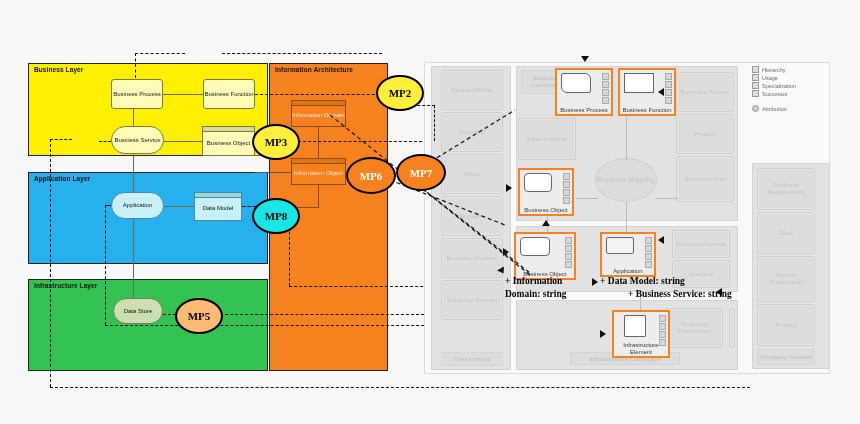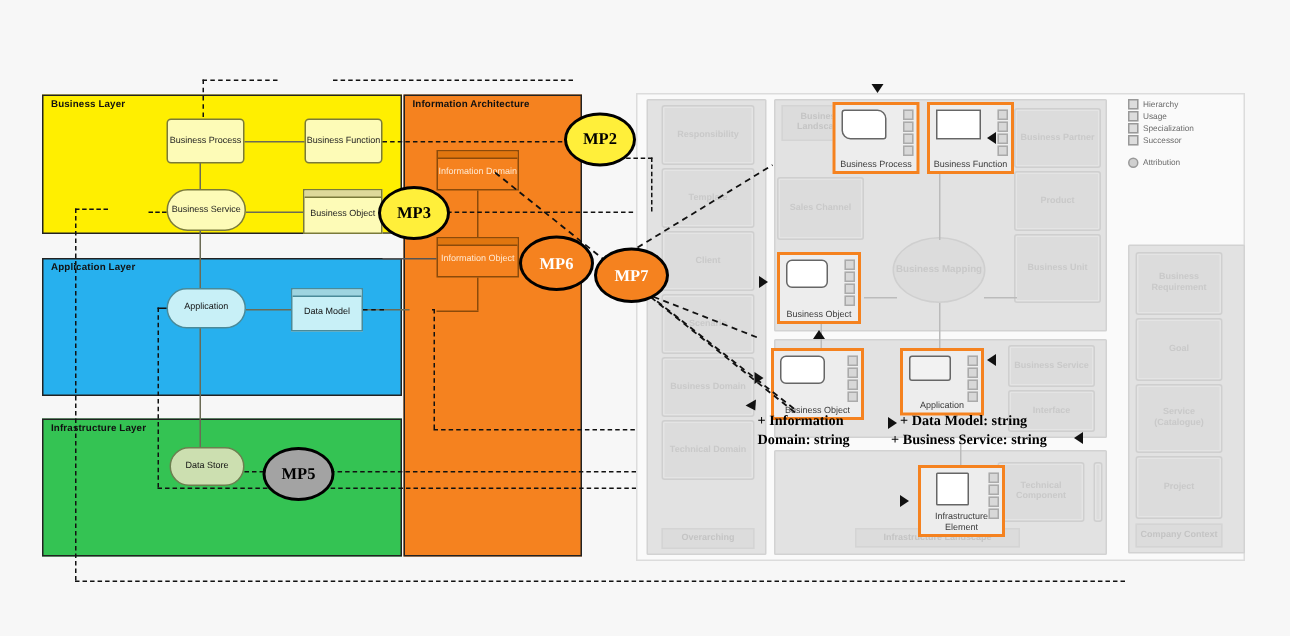--- a/index.html
+++ b/index.html
@@ -36,21 +36,21 @@
   .io-node:before{content:"";position:absolute;left:0;right:0;top:0;height:4px;
                   background:#e0760f;border-bottom:1px solid #8b4a0a;}
 
   
   .mp{position:absolute;border:2.5px solid #000;border-radius:50%;
       display:flex;align-items:center;justify-content:center;
       font-family:"Liberation Serif","DejaVu Serif",serif;
       font-weight:bold;font-size:11px;z-index:30;}
   .mp-yellow{background:#ffef3a;color:#000;}
   .mp-cyan{background:#1ae5e5;color:#000;}
-  .mp-green{background:#a3a3a3;color:#000;}
+  .mp-green{background:#fdba74;color:#000;}
   .mp-orange{background:#f5821f;color:#fff;}
   .dash-h{position:absolute;border-top:1.4px dashed #111;}
   .dash-v{position:absolute;border-left:1.4px dashed #111;}
   .thin-h{position:absolute;border-top:1px solid #6b6b55;}
   .thin-v{position:absolute;border-left:1px solid #6b6b55;}
 
   
   .refpanel{background:#fafafa;border:1px solid #dcdcdc;}
   .grp{background:#e2e2e2;border:1px solid #d2d2d2;border-radius:1px;}
   .ghost{background:#dcdcdc;border:1px solid #cfcfcf;border-radius:2px;
@@ -183,27 +183,30 @@
 
   <div class="dash-h" style="left:163px;top:314px;width:18px;"></div>
   <div class="dash-h" style="left:215px;top:314px;width:390px;"></div>
 
   <div class="mp mp-yellow" style="left:376px;top:75px;width:44px;height:32px;">
     <span>MP2</span>
   </div>
   <div class="mp mp-yellow" style="left:252px;top:124px;width:44px;height:32px;">
     <span>MP3</span>
   </div>
+  <div class="mp mp-cyan" style="left:252px;top:198px;width:44px;height:32px;">
+    <span>MP8</span>
+  </div>
   <div class="mp mp-green" style="left:175px;top:298px;width:44px;height:32px;">
     <span>MP5</span>
   </div>
   <div class="mp mp-orange" style="left:346px;top:157px;width:46px;height:33px;">
     <span>MP6</span>
   </div>
-  <div class="mp mp-orange" style="left:396px;top:165px;width:46px;height:33px;">
+  <div class="mp mp-orange" style="left:396px;top:154px;width:46px;height:33px;">
     <span>MP7</span>
   </div>
 
   <div class="abs refpanel" style="left:424px;top:62px;width:406px;height:312px;"></div>
 
   <div class="abs grp" style="left:431px;top:66px;width:80px;height:304px;"></div>
   <div class="abs ghost" style="left:441px;top:70px;width:62px;height:40px;">
     <span>Responsibility</span>
   </div>
   <div class="abs ghost" style="left:441px;top:112px;width:62px;height:40px;">
@@ -381,21 +384,21 @@
     <line x1="95" y1="75" x2="185" y2="20" stroke="#111" stroke-width="1.2" stroke-dasharray="4,3"></line>
     <line x1="60" y1="90" x2="175" y2="135" stroke="#111" stroke-width="1.2" stroke-dasharray="4,3"></line>
   </svg>
 
   <div class="dash-v" style="left:434px;top:105px;height:36px;"></div>
   <div class="dash-h" style="left:398px;top:105px;width:37px;"></div>
 
   <div class="anno" style="left:505px;top:276px;">+ Information</div>
   <div class="anno" style="left:505px;top:289px;">Domain: string</div>
   <div class="anno" style="left:600px;top:276px;">+ Data Model: string</div>
-  <div class="anno" style="left:594px;top:289px;">+ Business Service: string</div>
+  <div class="anno" style="left:628px;top:289px;">+ Business Service: string</div>
 
   <div class="legend" style="left:752px;top:66px;">
     <div class="legend-row">
       <span class="legend-ico"></span>
       <span class="legend-txt">Hierarchy</span>
     </div>
     <div class="legend-row">
       <span class="legend-ico"></span>
       <span class="legend-txt">Usage</span>
     </div>

